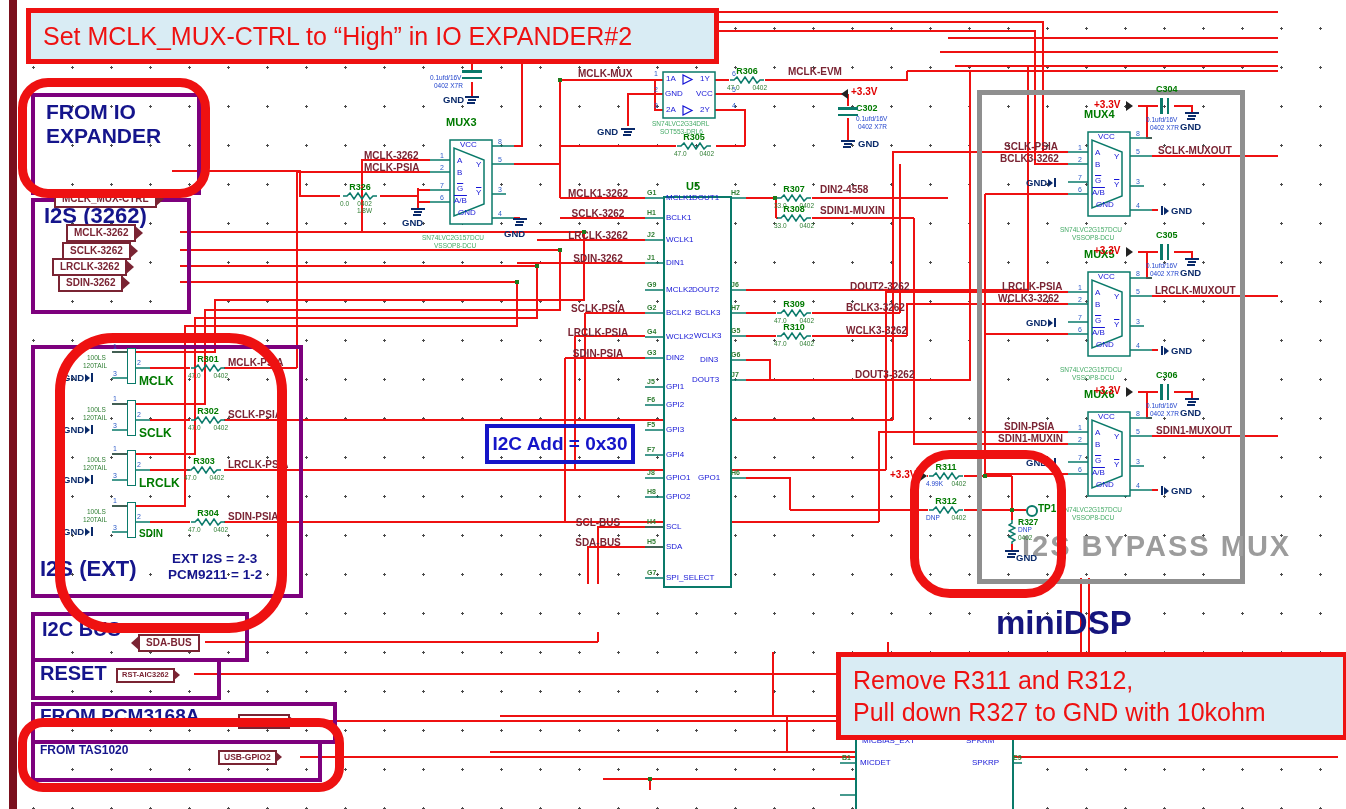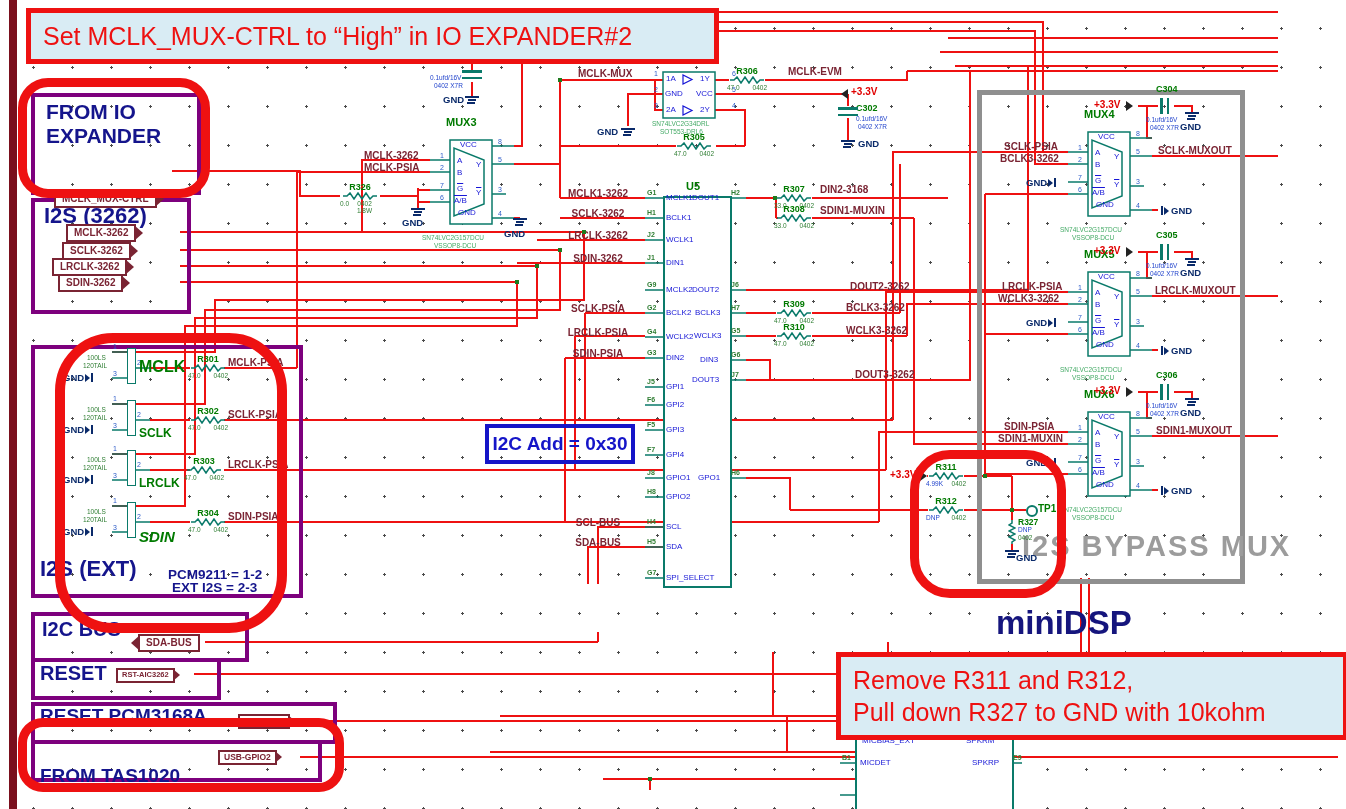--- a/index.html
+++ b/index.html
@@ -102,52 +102,52 @@
 
   <div class="pbox" style="left:31px;top:198px;width:152px;height:108px;"></div>
   <div class="ptitle" style="left:44px;top:203px;font-size:22px;">I2S (3262)</div>
   <div class="tag tag-r" style="left:66px;top:224px;">MCLK-3262</div>
   <div class="tag tag-r" style="left:62px;top:242px;">SCLK-3262</div>
   <div class="tag tag-r" style="left:52px;top:258px;">LRCLK-3262</div>
   <div class="tag tag-r" style="left:58px;top:274px;">SDIN-3262</div>
 
   <div class="pbox" style="left:31px;top:345px;width:264px;height:245px;"></div>
   <div class="ptitle" style="left:40px;top:556px;font-size:22px;">I2S (EXT)</div>
-  <div class="abs" style="left:172px;top:551px;font-size:13.5px;font-weight:bold;color:#15158c;z-index:2;margin-top:29px;">EXT I2S = 2-3</div>
+  <div class="abs" style="left:172px;top:551px;font-size:13.5px;font-weight:bold;color:#15158c;z-index:2;">EXT I2S = 2-3</div>
   <div class="abs" style="left:168px;top:567px;font-size:13.5px;font-weight:bold;color:#15158c;z-index:2;">PCM9211 = 1-2</div>
 
   <div class="pbox" style="left:31px;top:612px;width:210px;height:42px;"></div>
   <div class="ptitle" style="left:42px;top:618px;">I2C BUS</div>
   <div class="tag tag-l" style="left:138px;top:634px;">SDA-BUS</div>
 
   <div class="pbox" style="left:31px;top:658px;width:182px;height:34px;"></div>
   <div class="ptitle" style="left:40px;top:662px;">RESET</div>
   <div class="tag tag-r tagsm" style="left:116px;top:668px;">RST-AIC3262</div>
 
   <div class="pbox" style="left:31px;top:702px;width:298px;height:34px;"></div>
-  <div class="ptitle" style="left:40px;top:705px;font-size:19px;">RESET PCM3168A</div>
+  <div class="ptitle" style="left:40px;top:705px;font-size:19px;">FROM PCM3168A</div>
   <div class="tag tag-r tagsm" style="left:238px;top:714px;">DOUT-3168</div>
 
   <div class="pbox" style="left:31px;top:740px;width:283px;height:34px;"></div>
-  <div class="ptitle" style="left:40px;top:765px;font-size:19px;">FROM TAS1020</div>
+  <div class="ptitle" style="left:40px;top:743px;font-size:12px;">FROM TAS1020</div>
   <div class="tag tag-r tagsm" style="left:218px;top:750px;font-size:8.5px;">USB-GPIO2</div>
 
   <div class="jmp" style="left:75px;top:345px;width:230px;height:52px;">
     <span class="pnum" style="left:38px;top:-2px;">1</span>
     <span class="tiny" style="left:12px;top:9px;">100LS</span>
     <span class="tiny" style="left:8px;top:17px;">120TAIL</span>
     <div class="jbody" style="left:52px;top:3px;"></div>
     <span class="pnum" style="left:62px;top:14px;">2</span>
     <span class="pnum" style="left:38px;top:25px;">3</span>
     <div class="dgnd" style="left:-12px;top:27px;">
         <span>GND</span>
         <b class="tri"></b>
         <b class="bar"></b>
       </div>
-    <span class="ref" style="left:64px;top:13px;font-size:16px;">MCLK</span>
+    <span class="ref" style="left:64px;top:29px;font-size:12px;">MCLK</span>
     <div class="res" style="left:113px;top:10px;">
       <span class="rref">R301</span>
       <svg width="34" height="8" viewBox="0 0 34 8">
           <polyline points="0,4 4,4 7,1 11,7 15,1 19,7 23,1 27,7 30,4 34,4" fill="none" stroke="#0a7a6a" stroke-width="1.5"></polyline>
         </svg>
       <span class="rvals">
           <span>47.0</span>
           <span>0402</span>
         </span>
     </div>
@@ -208,21 +208,21 @@
     <span class="tiny" style="left:12px;top:9px;">100LS</span>
     <span class="tiny" style="left:8px;top:17px;">120TAIL</span>
     <div class="jbody" style="left:52px;top:3px;"></div>
     <span class="pnum" style="left:62px;top:14px;">2</span>
     <span class="pnum" style="left:38px;top:25px;">3</span>
     <div class="dgnd" style="left:-12px;top:27px;">
         <span>GND</span>
         <b class="tri"></b>
         <b class="bar"></b>
       </div>
-    <span class="ref" style="left:64px;top:29px;font-size:15px;font-style:italic;">SDIN</span>
+    <span class="ref" style="left:64px;top:29px;font-size:10px;">SDIN</span>
     <div class="res" style="left:113px;top:10px;">
       <span class="rref">R304</span>
       <svg width="34" height="8" viewBox="0 0 34 8">
           <polyline points="0,4 4,4 7,1 11,7 15,1 19,7 23,1 27,7 30,4 34,4" fill="none" stroke="#0a7a6a" stroke-width="1.5"></polyline>
         </svg>
       <span class="rvals">
           <span>47.0</span>
           <span>0402</span>
         </span>
     </div>
@@ -425,21 +425,21 @@
   <div class="res" style="left:774px;top:185px;">
     <span class="rref">R307</span>
     <svg width="34" height="8" viewBox="0 0 34 8">
         <polyline points="0,4 4,4 7,1 11,7 15,1 19,7 23,1 27,7 30,4 34,4" fill="none" stroke="#0a7a6a" stroke-width="1.5"></polyline>
       </svg>
     <span class="rvals">
         <span>33.0</span>
         <span>0402</span>
       </span>
   </div>
-  <div class="net" style="left:820px;top:184px;">DIN2-3168</div>
+  <div class="net" style="left:820px;top:184px;">DIN2-4558</div>
   <div class="res" style="left:774px;top:205px;">
     <span class="rref">R308</span>
     <svg width="34" height="8" viewBox="0 0 34 8">
         <polyline points="0,4 4,4 7,1 11,7 15,1 19,7 23,1 27,7 30,4 34,4" fill="none" stroke="#0a7a6a" stroke-width="1.5"></polyline>
       </svg>
     <span class="rvals">
         <span>33.0</span>
         <span>0402</span>
       </span>
   </div>

